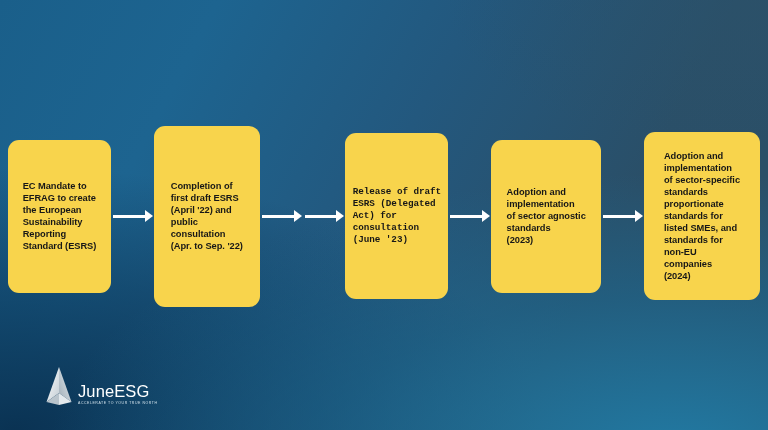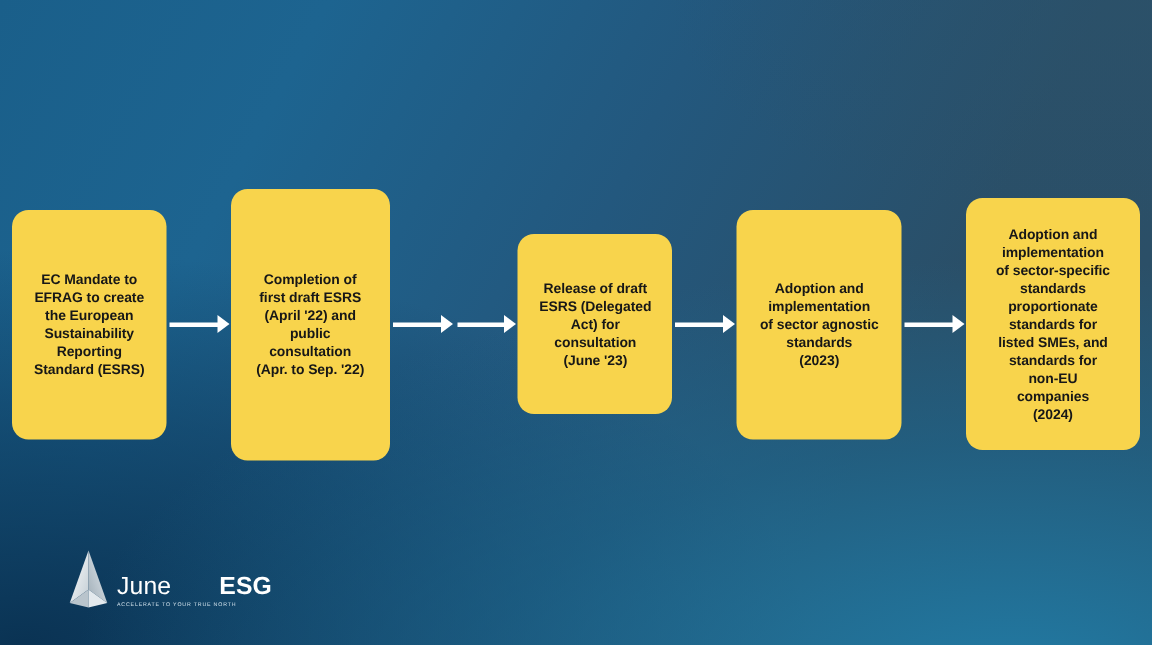--- a/index.html
+++ b/index.html
@@ -48,39 +48,38 @@
     padding: 0 8px;
   }
 
   .node {
     background: #F8D44C;
     border-radius: 11px;
     color: #171717;
     display: flex;
     align-items: center;
     justify-content: center;
-    text-align: center;
     padding: 6px 7px;
     line-height: 1.30;
     font-size: 9.3px;
     font-weight: 700;
     letter-spacing: -0.05px;
     flex: 0 0 auto;
   }
 
   .node-text {
     display: block;
     white-space: pre-line;
   }
 
   
   .n0 { width: 103px; height: 153px; }
   .n1 { width: 106px; height: 181px; }
   .n2 { width: 100px; height: 153px; }
-  .n3 { width: 103px; height: 120px; }
+  .n3 { width: 103px; height: 166px; font-family: Liberation Mono, monospace; }
   .n4 { width: 110px; height: 153px; }
   .n5 { width: 116px; height: 168px; }
 
   
   .arrow {
     flex: 1 1 auto;
     height: 16px;
     position: relative;
     min-width: 16px;
   }
@@ -121,21 +120,21 @@
     align-items: flex-start;
     padding-bottom: 1px;
   }
   .logo-word {
     font-size: 16.5px;
     font-weight: 400;
     color: #ffffff;
     letter-spacing: 0.1px;
     line-height: 1;
   }
-  .logo-word b { font-weight: 700; margin-left: 32px; }
+  .logo-word b { font-weight: 400; }
   .logo-tagline {
     font-size: 3.5px;
     color: #cfe0ea;
     letter-spacing: 0.55px;
     line-height: 1;
     margin-top: 2.5px;
     white-space: nowrap;
     text-transform: uppercase;
   }
 </style>

